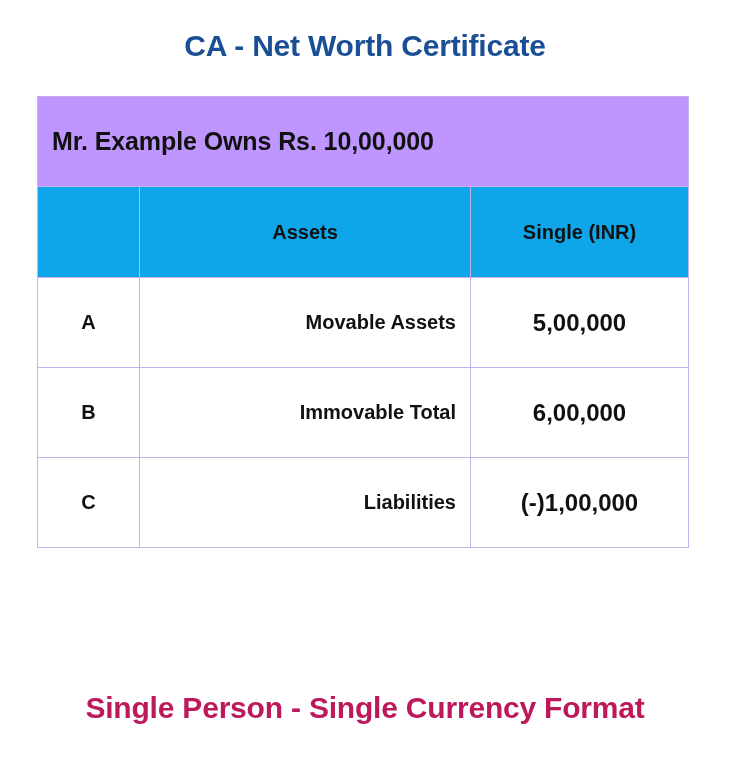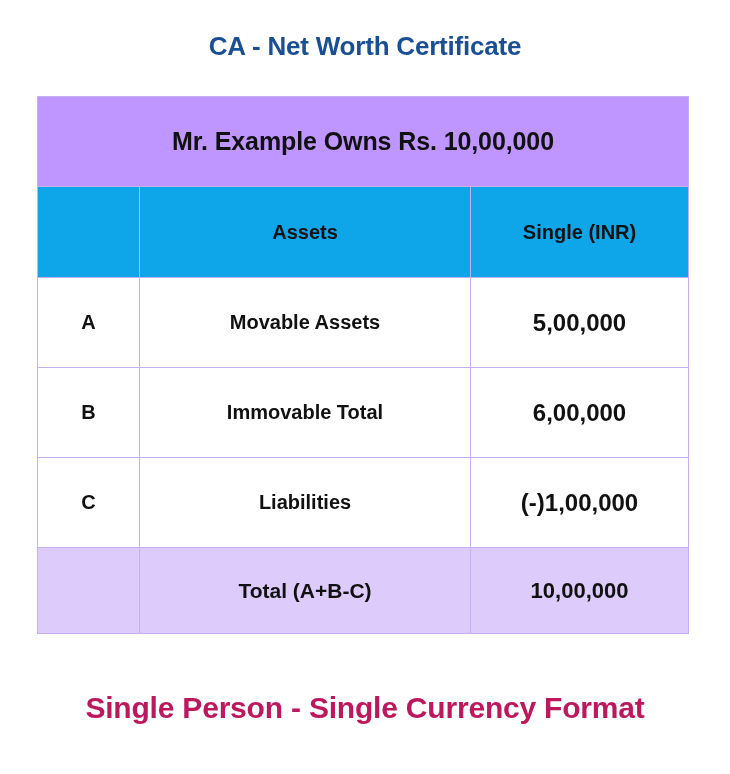--- a/index.html
+++ b/index.html
@@ -22,21 +22,21 @@
     box-sizing: border-box;
   }
 
   
   .page-title {
     position: absolute;
     top: 27px;
     left: 0;
     width: 730px;
     text-align: center;
-    font-size: 26px;
+    font-size: 30px;
     font-weight: bold;
     color: #1a4f96;
     letter-spacing: -0.2px;
     line-height: 38px;
     white-space: nowrap;
   }
 
   
   .nw-table {
     position: absolute;
@@ -58,41 +58,40 @@
 
   
   col.c-code   { width: 102px; }
   col.c-label  { width: 331px; }
   col.c-amount { width: 218px; }
 
   
   .row-banner td {
     background: #bf96ff;
     height: 90px;
-    text-align: center;
     font-size: 25px;
     letter-spacing: -0.1px;
   }
 
   
   .row-head td {
     background: #0ea5e9;
     height: 91px;
     text-align: center;
     font-size: 20px;
   }
 
   
   .row-data td {
     background: #ffffff;
     height: 90px;
     font-size: 20px;
   }
   .row-data td.code   { text-align: center; }
-  .row-data td.label  { text-align: center; }
+  .row-data td.label  { text-align: right; }
   .row-data td.amount { text-align: center; font-size: 24px; }
 
   
   .row-total td {
     background: #ddcbfc;
     height: 86px;
     font-size: 21px;
   }
   .row-total td.code   { text-align: center; }
   .row-total td.label  { text-align: center; }
@@ -148,23 +147,18 @@
         <td class="label">Immovable Total</td>
         <td class="amount">6,00,000</td>
       </tr>
 
       <tr class="row-data">
         <td class="code">C</td>
         <td class="label">Liabilities</td>
         <td class="amount">(-)1,00,000</td>
       </tr>
 
-      <tr class="row-total">
-        <td class="code"></td>
-        <td class="label">Total (A+B-C)</td>
-        <td class="amount">10,00,000</td>
-      </tr>
     </tbody>
   </table>
 
   <div class="page-footer">Single Person - Single Currency Format</div>
 
 </div>
 
 </body></html>

